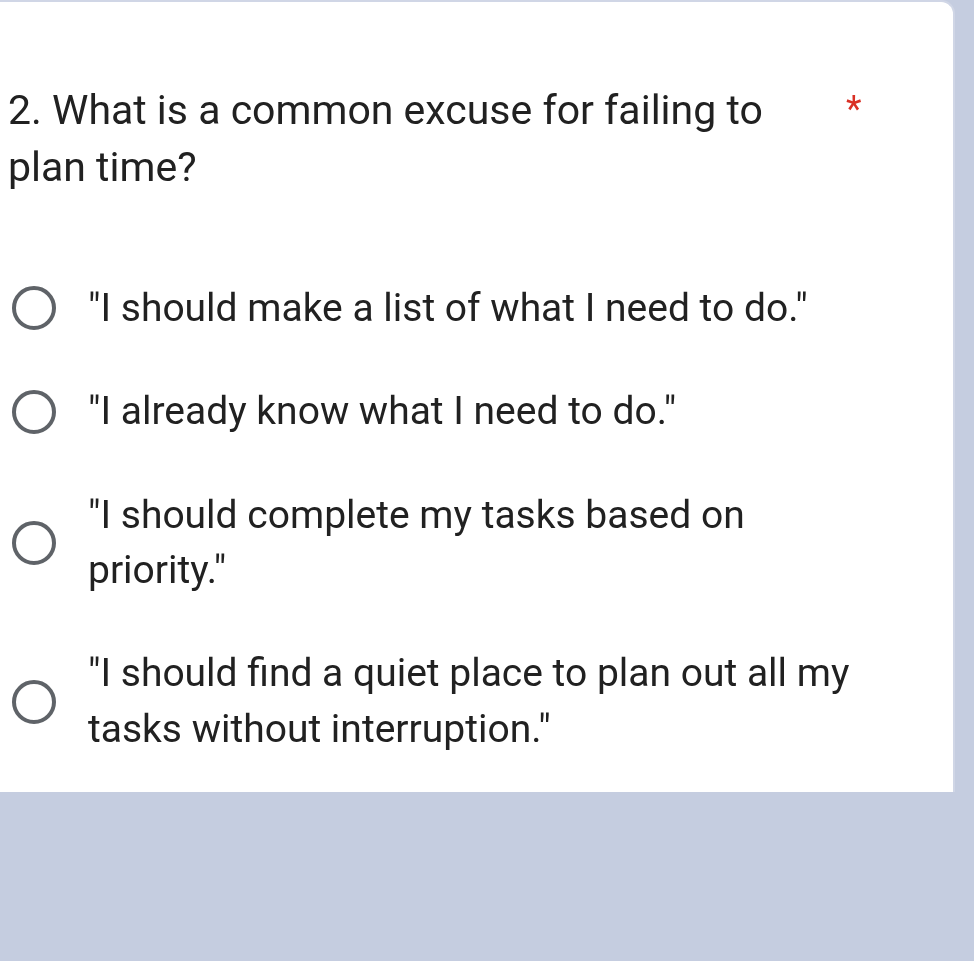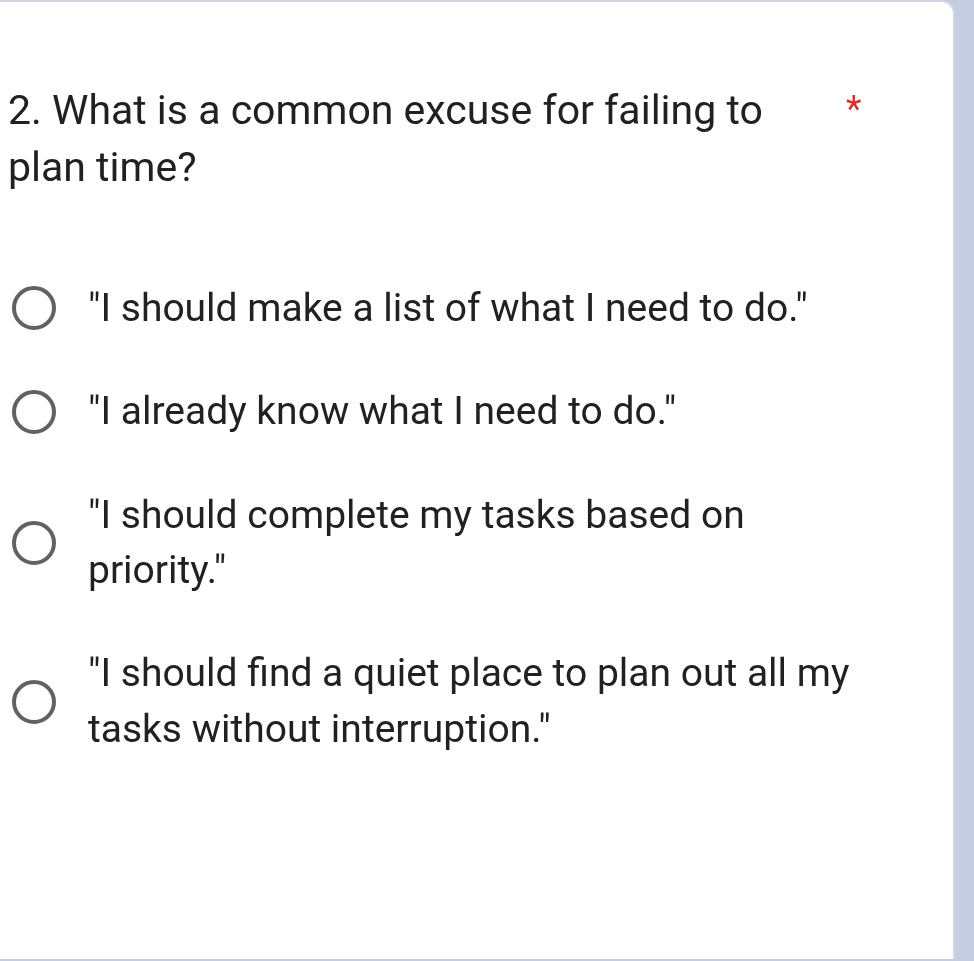--- a/index.html
+++ b/index.html
@@ -12,21 +12,21 @@
       background: #c5cde0;
       width: 974px;
       height: 961px;
       padding: 0;
       position: relative;
     }
     .card {
       background: #ffffff;
       border-radius: 0 14px 0 0;
       width: 955px;
-      height: 959px;
+      height: 792px;
       position: absolute;
       top: 0;
       left: 0;
       padding: 80px 30px 30px 8px;
       border-right: 2px solid #d0d6e6;
       border-top: 2px solid #d0d6e6;
     }
     .question-row {
       display: flex;
       align-items: flex-start;

